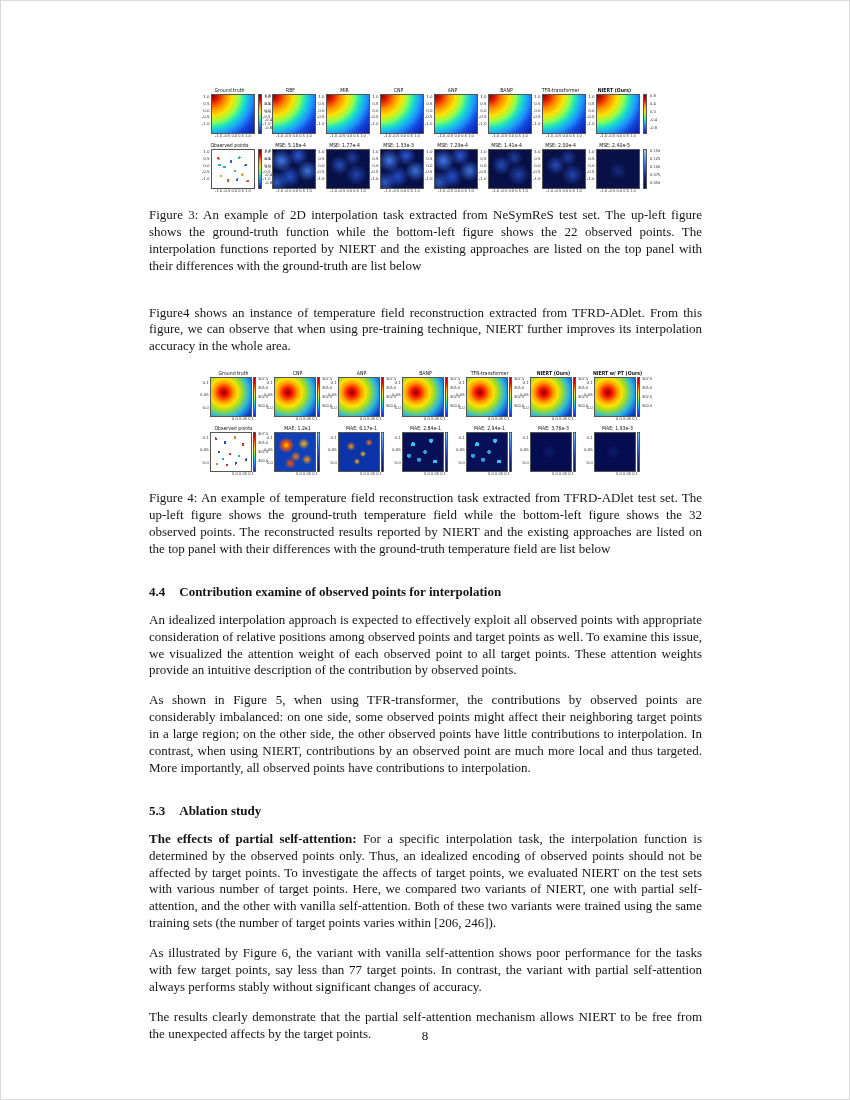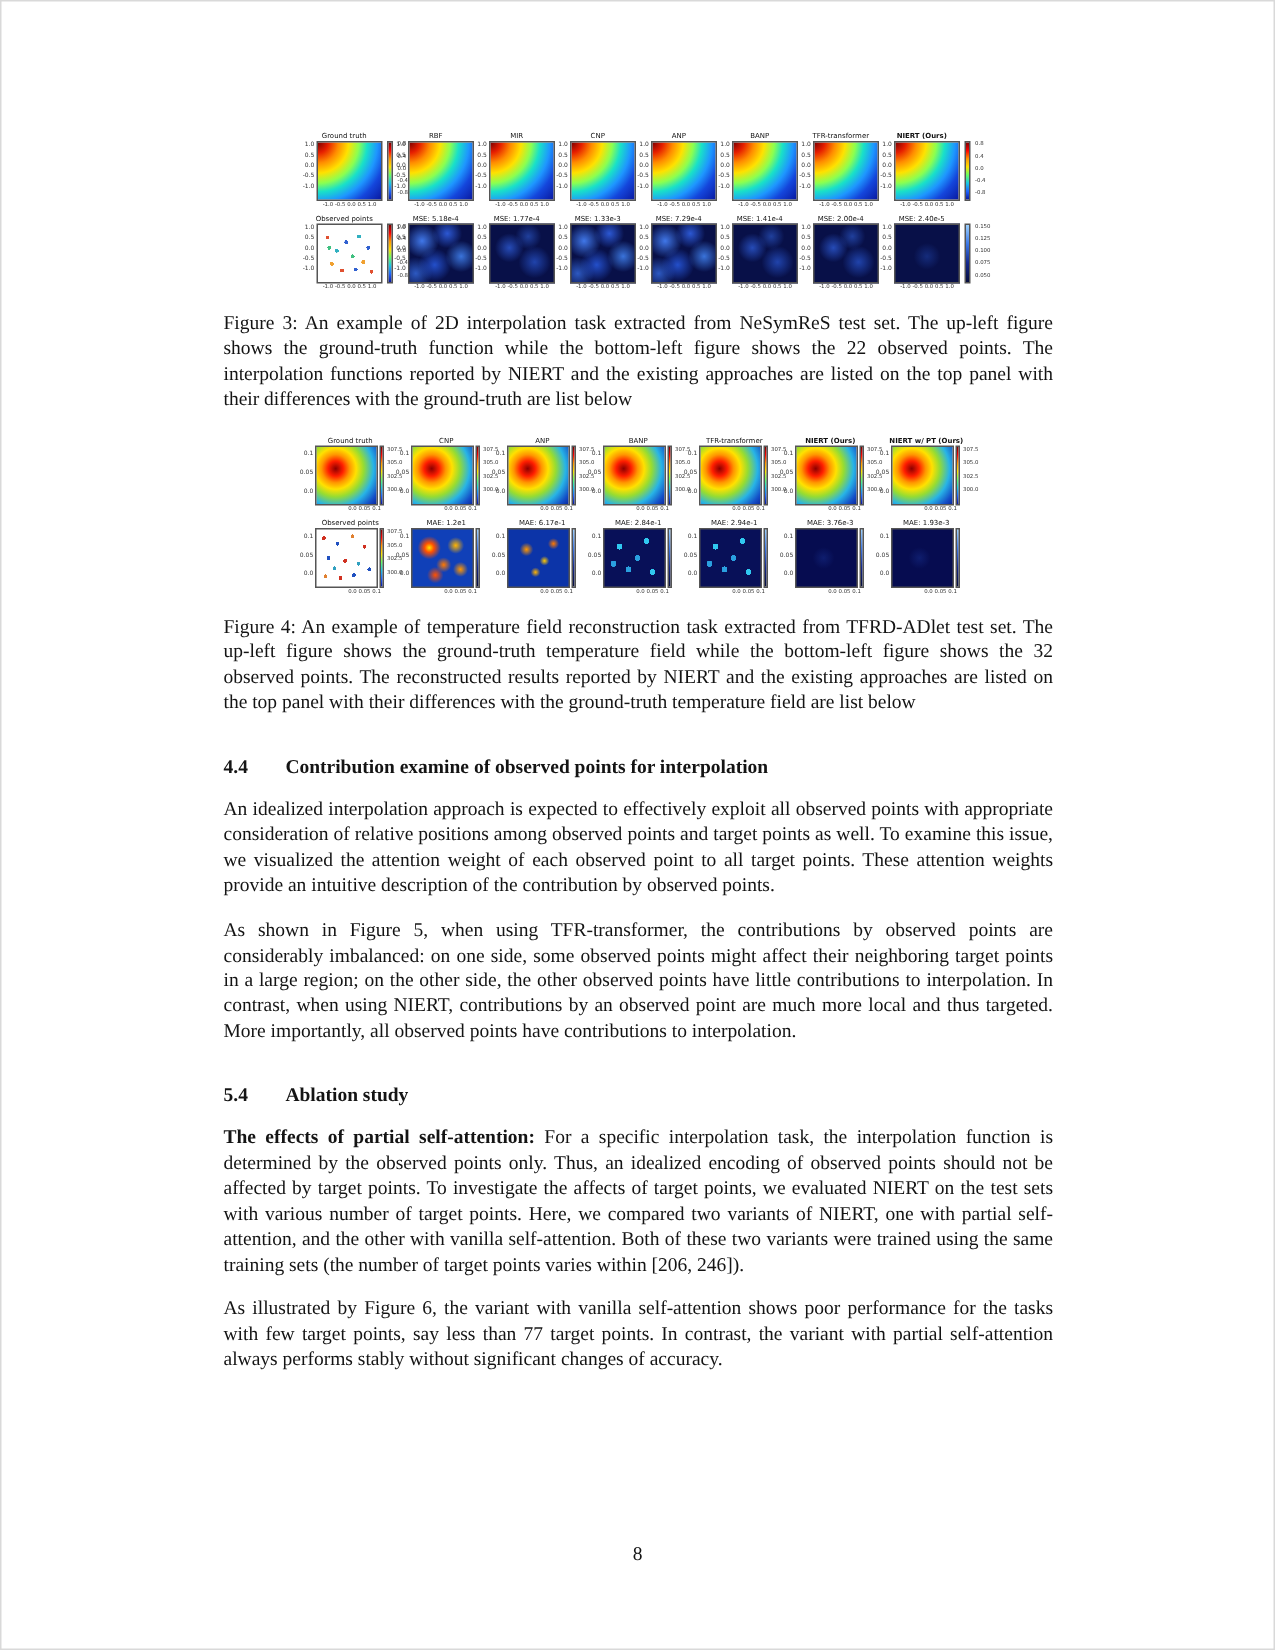--- a/index.html
+++ b/index.html
@@ -7,21 +7,21 @@
   body{
     width:850px;height:1100px;position:relative;overflow:hidden;
     font-family:"Liberation Serif",serif;color:#141414;
     box-shadow: inset 0 0 0 1px #d9d9d9;
   }
   .content{position:absolute;left:149px;top:88px;width:553px;}
 
   
   .body-p{font-size:13px;line-height:1.3;text-align:justify;margin-bottom:13px;}
   .caption{font-size:13px;line-height:1.3;text-align:justify;margin-top:12px;}
-  .sec-h{display:flex;gap:25px;font-size:13px;font-weight:bold;margin-top:26px;margin-bottom:12px;}
+  .sec-h{display:flex;gap:14px;font-size:13px;font-weight:bold;margin-top:26px;margin-bottom:12px;}
   .pagenum{position:absolute;left:0;right:0;top:1028px;text-align:center;font-size:13px;}
 
   
   .figure{width:fit-content;margin:0 auto;}
   .figrow{display:flex;justify-content:center;gap:3px;}
   .figrow + .figrow{margin-top:3px;}
   .col{position:relative;display:flex;flex-direction:column;align-items:flex-end;padding-top:6px;}
   .pt{position:absolute;top:0;left:-22px;right:-22px;text-align:center;
       font-family:"DejaVu Sans",sans-serif;font-size:8px;line-height:9px;
       transform:scale(.58);transform-origin:50% 0;white-space:nowrap;color:#111;}
@@ -426,20 +426,21 @@
 0.125
 0.100
 0.075
 0.050</div>
         </div>
     </div>
   </div>
 
   <p class="caption">Figure 3: An example of 2D interpolation task extracted from NeSymReS test set. The up-left figure shows the ground-truth function while the bottom-left figure shows the 22 observed points. The interpolation functions reported by NIERT and the existing approaches are listed on the top panel with their differences with the ground-truth are list below</p>
 
+  <p class="body-p" style="margin-top:30px;">Figure4 shows an instance of temperature field reconstruction extracted from TFRD-ADlet. From this figure, we can observe that when using pre-training technique, NIERT further improves its interpolation accuracy in the whole area.</p>
 
   <div class="figure f4" style="margin-top:16px;">
     <div class="figrow">
       <div class="col">
         <div class="pt">Ground truth</div>
         <div class="pr">
             <div class="ytbox">
               <div class="yt">0.1
 0.05
 0.0</div>
@@ -715,21 +716,22 @@
   <p class="caption">Figure 4: An example of temperature field reconstruction task extracted from TFRD-ADlet test set. The up-left figure shows the ground-truth temperature field while the bottom-left figure shows the 32 observed points. The reconstructed results reported by NIERT and the existing approaches are listed on the top panel with their differences with the ground-truth temperature field are list below</p>
 
   <div class="sec-h">
     <span>4.4</span>
     <span>Contribution examine of observed points for interpolation</span>
   </div>
   <p class="body-p">An idealized interpolation approach is expected to effectively exploit all observed points with appropriate consideration of relative positions among observed points and target points as well. To examine this issue, we visualized the attention weight of each observed point to all target points. These attention weights provide an intuitive description of the contribution by observed points.</p>
   <p class="body-p">As shown in Figure 5, when using TFR-transformer, the contributions by observed points are considerably imbalanced: on one side, some observed points might affect their neighboring target points in a large region; on the other side, the other observed points have little contributions to interpolation. In contrast, when using NIERT, contributions by an observed point are much more local and thus targeted. More importantly, all observed points have contributions to interpolation.</p>
 
   <div class="sec-h">
-    <span>5.4</span>
+    <span>5.3</span>
     <span>Ablation study</span>
   </div>
   <p class="body-p"><b>The effects of partial self-attention:</b><span> For a specific interpolation task, the interpolation function is determined by the observed points only. Thus, an idealized encoding of observed points should not be affected by target points. To investigate the affects of target points, we evaluated NIERT on the test sets with various number of target points. Here, we compared two variants of NIERT, one with partial self-attention, and the other with vanilla self-attention. Both of these two variants were trained using the same training sets (the number of target points varies within [206, 246]).</span></p>
   <p class="body-p">As illustrated by Figure 6, the variant with vanilla self-attention shows poor performance for the tasks with few target points, say less than 77 target points. In contrast, the variant with partial self-attention always performs stably without significant changes of accuracy.</p>
+  <p class="body-p">The results clearly demonstrate that the partial self-attention mechanism allows NIERT to be free from the unexpected affects by the target points.</p>
 
 </div>
 
 <div class="pagenum">8</div>
 
 </body></html>

